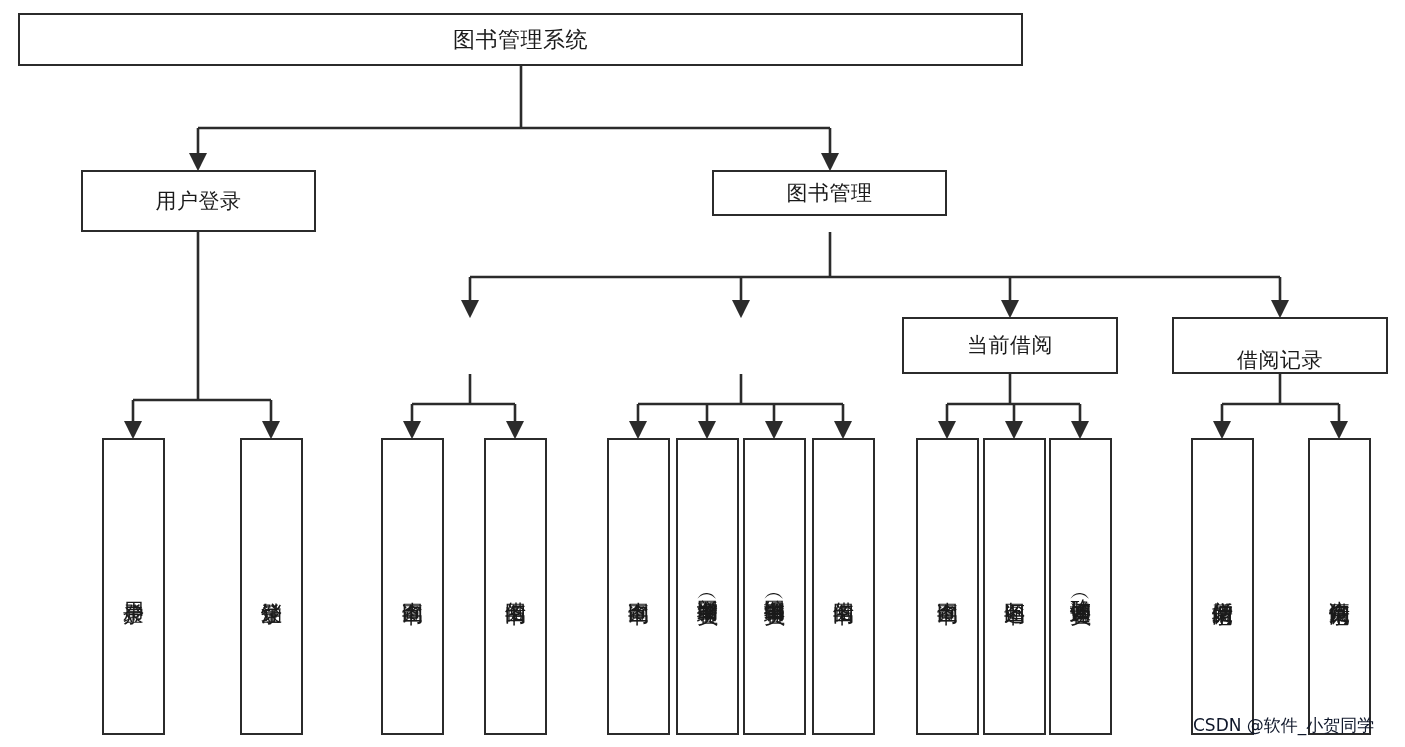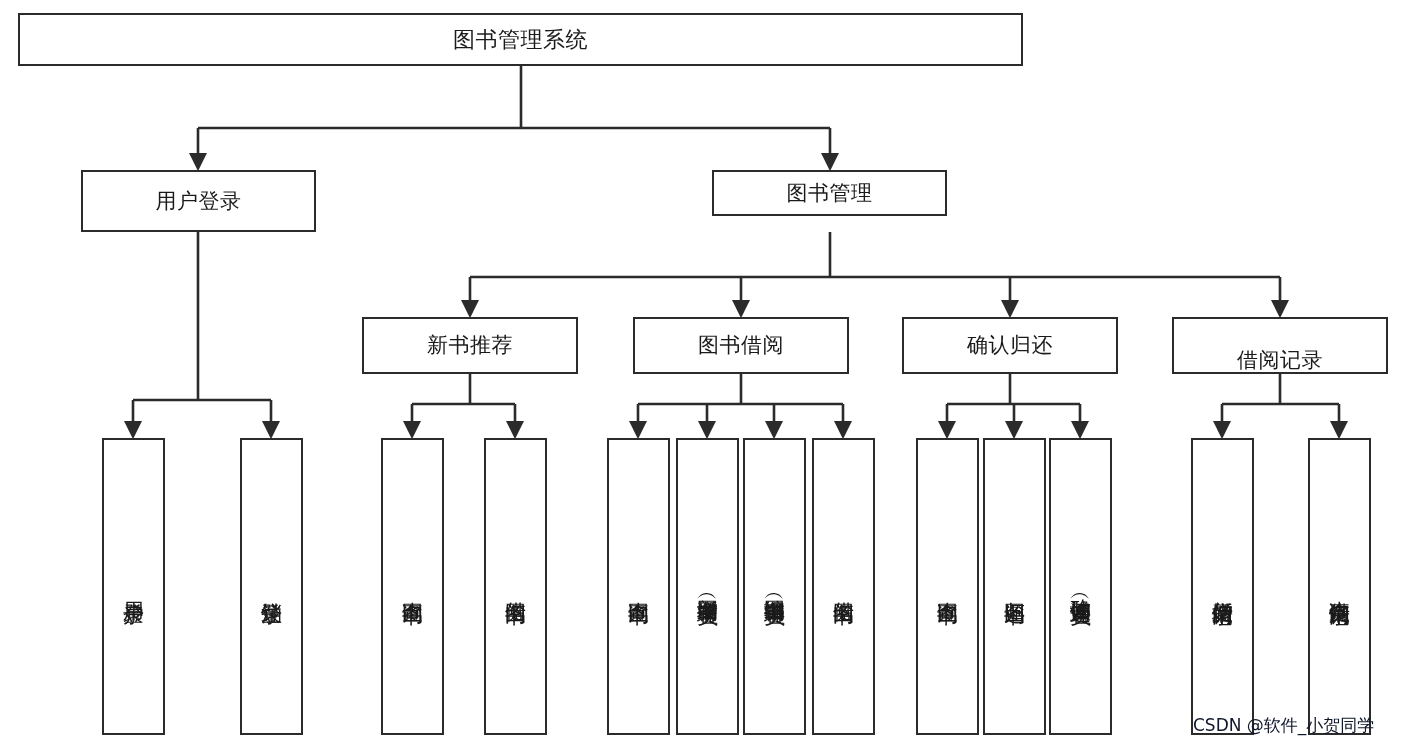--- a/index.html
+++ b/index.html
@@ -131,28 +131,22 @@
     <span class="label">图书管理系统</span>
   </div>
 
   <div class="node h" style="left:81px; top:170px; width:235px; height:62px;">
     <span class="label">用户登录</span>
   </div>
   <div class="node h" style="left:712px; top:170px; width:235px; height:46px;">
     <span class="label">图书管理</span>
   </div>
 
-  <div class="node h" style="left:362px; top:317px; width:216px; height:57px;">
-    <span class="label">新书推荐</span>
-  </div>
-  <div class="node h" style="left:633px; top:317px; width:216px; height:57px;">
-    <span class="label">图书借阅</span>
-  </div>
   <div class="node h" style="left:902px; top:317px; width:216px; height:57px;">
-    <span class="label">确认归还</span>
+    <span class="label">当前借阅</span>
   </div>
   <div class="node h" style="left:1172px; top:317px; width:216px; height:57px;align-items:flex-end;">
     <span class="label">借阅记录</span>
   </div>
 
   <div class="node v" style="left:102px; top:438px; width:63px; height:297px;">
     <span class="label">用户登录</span>
   </div>
   <div class="node v" style="left:240px; top:438px; width:63px; height:297px;">
     <span class="label">注销登录</span>

